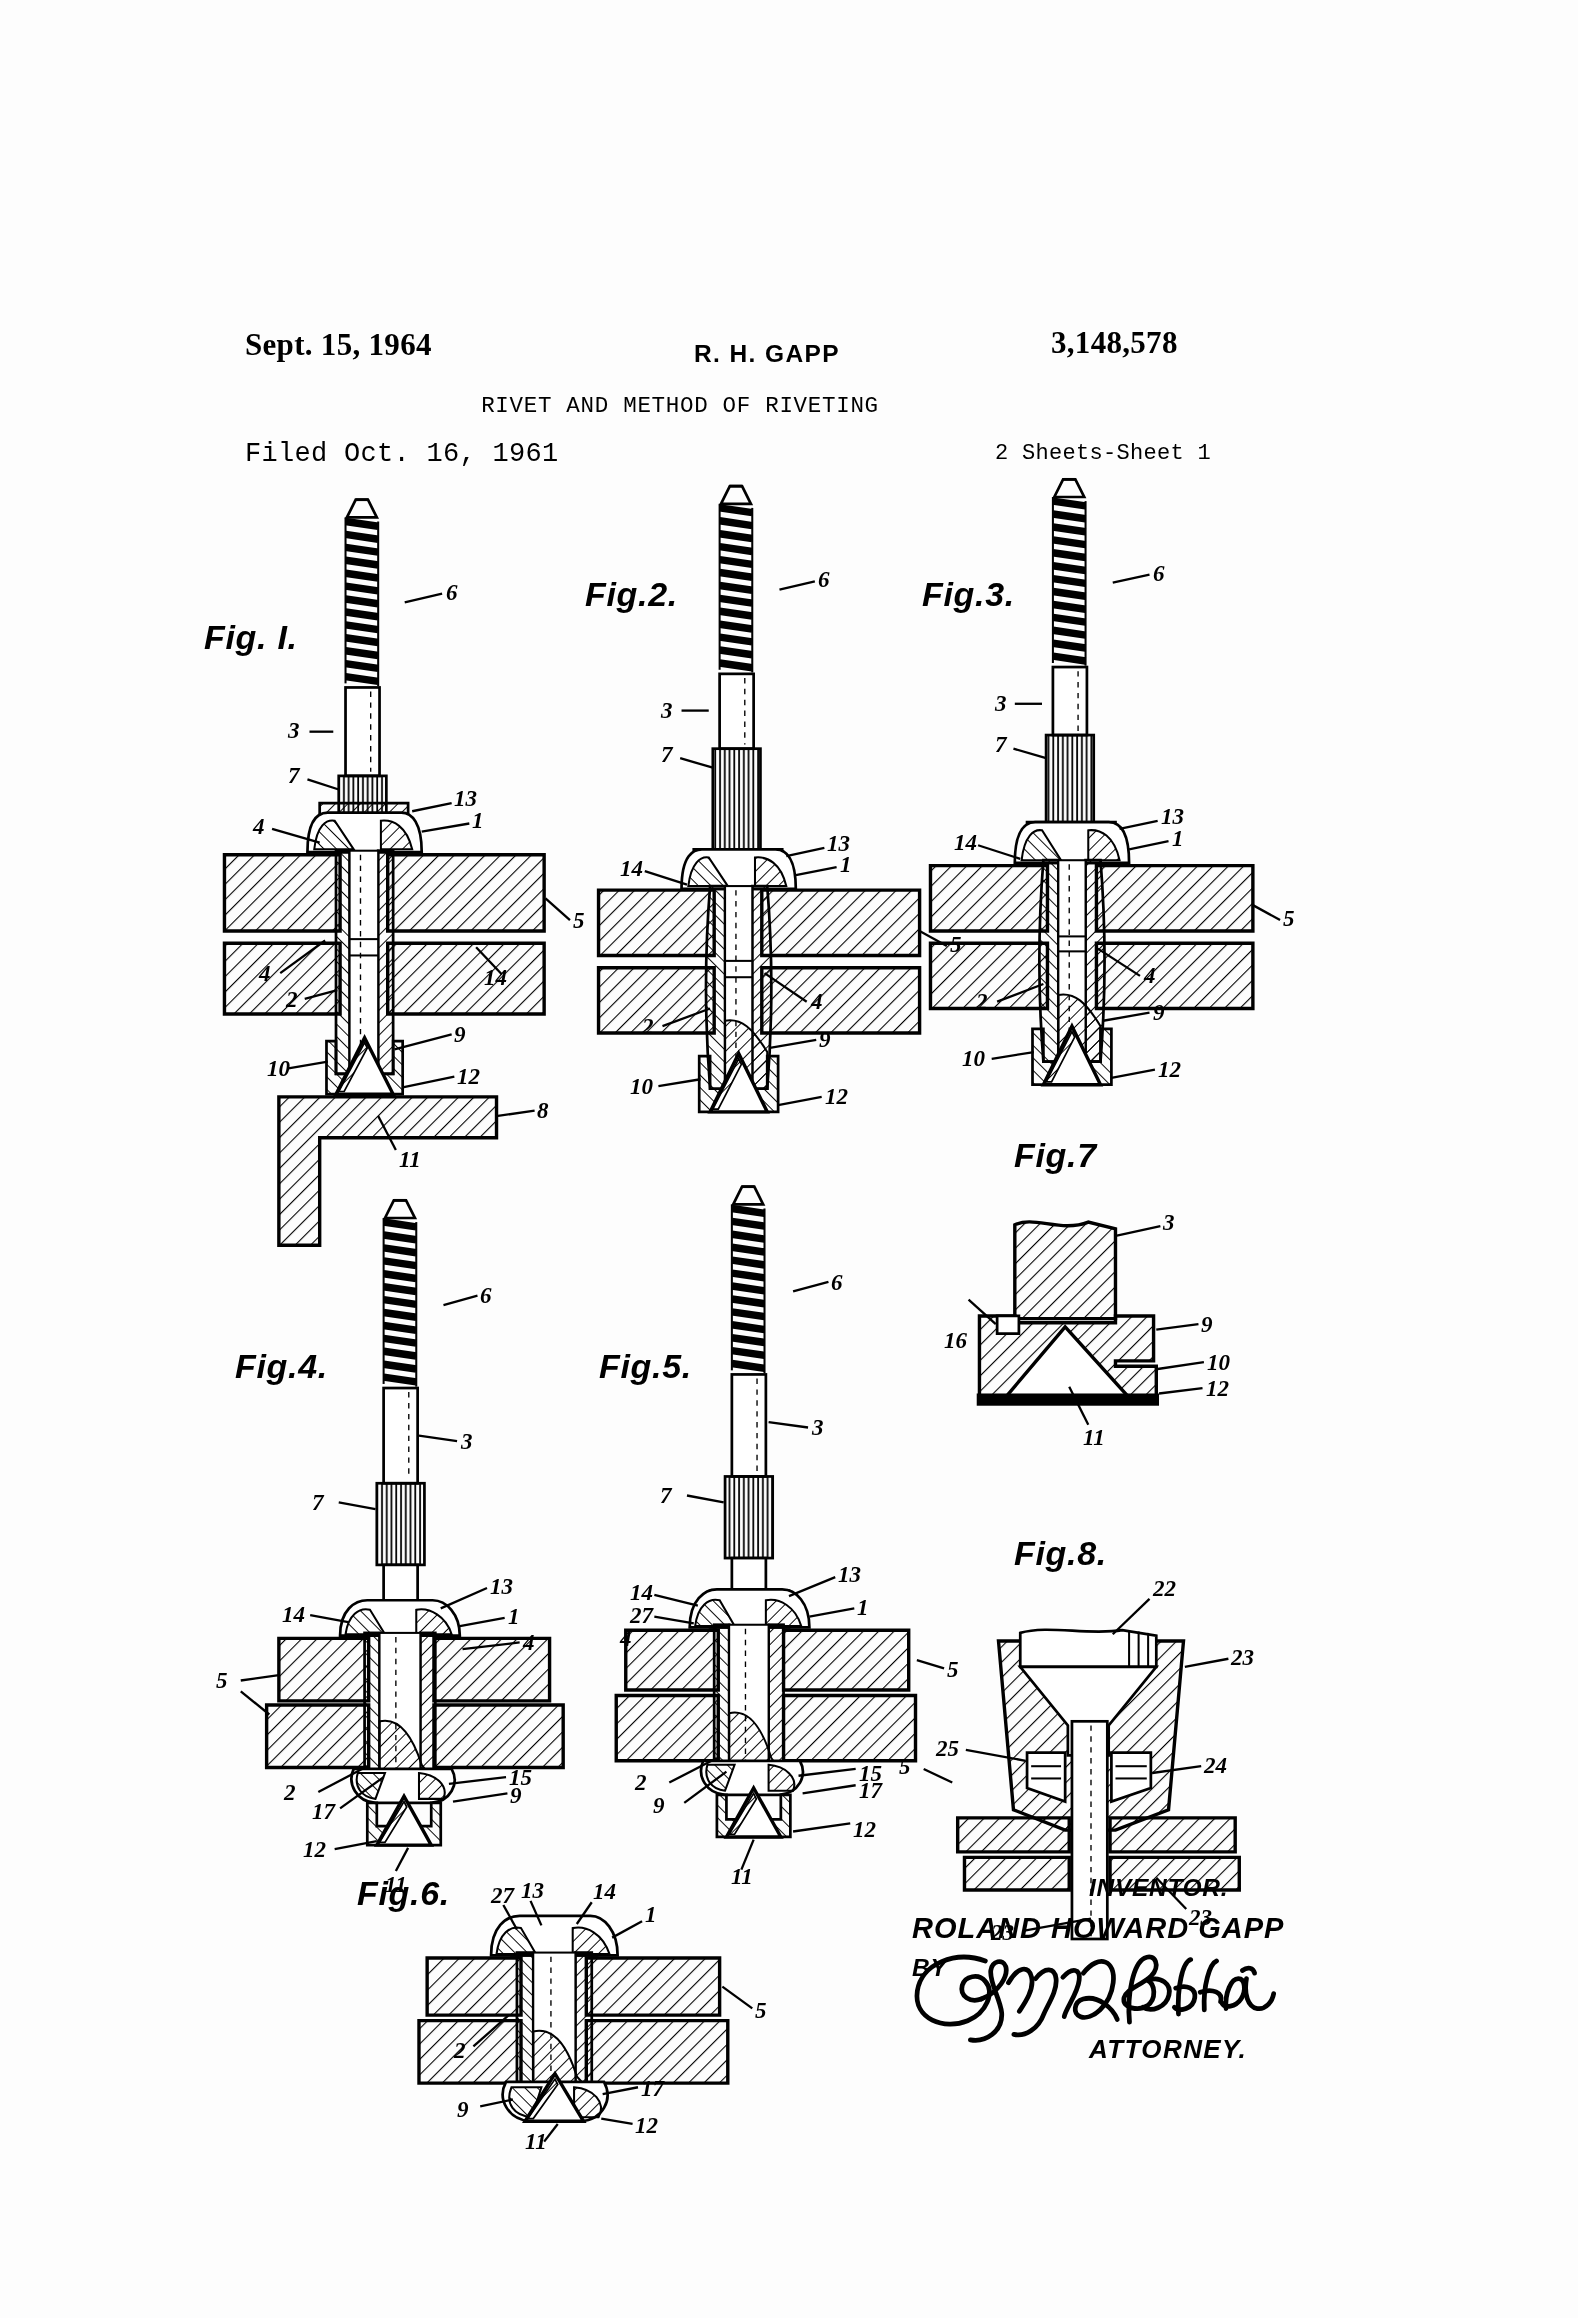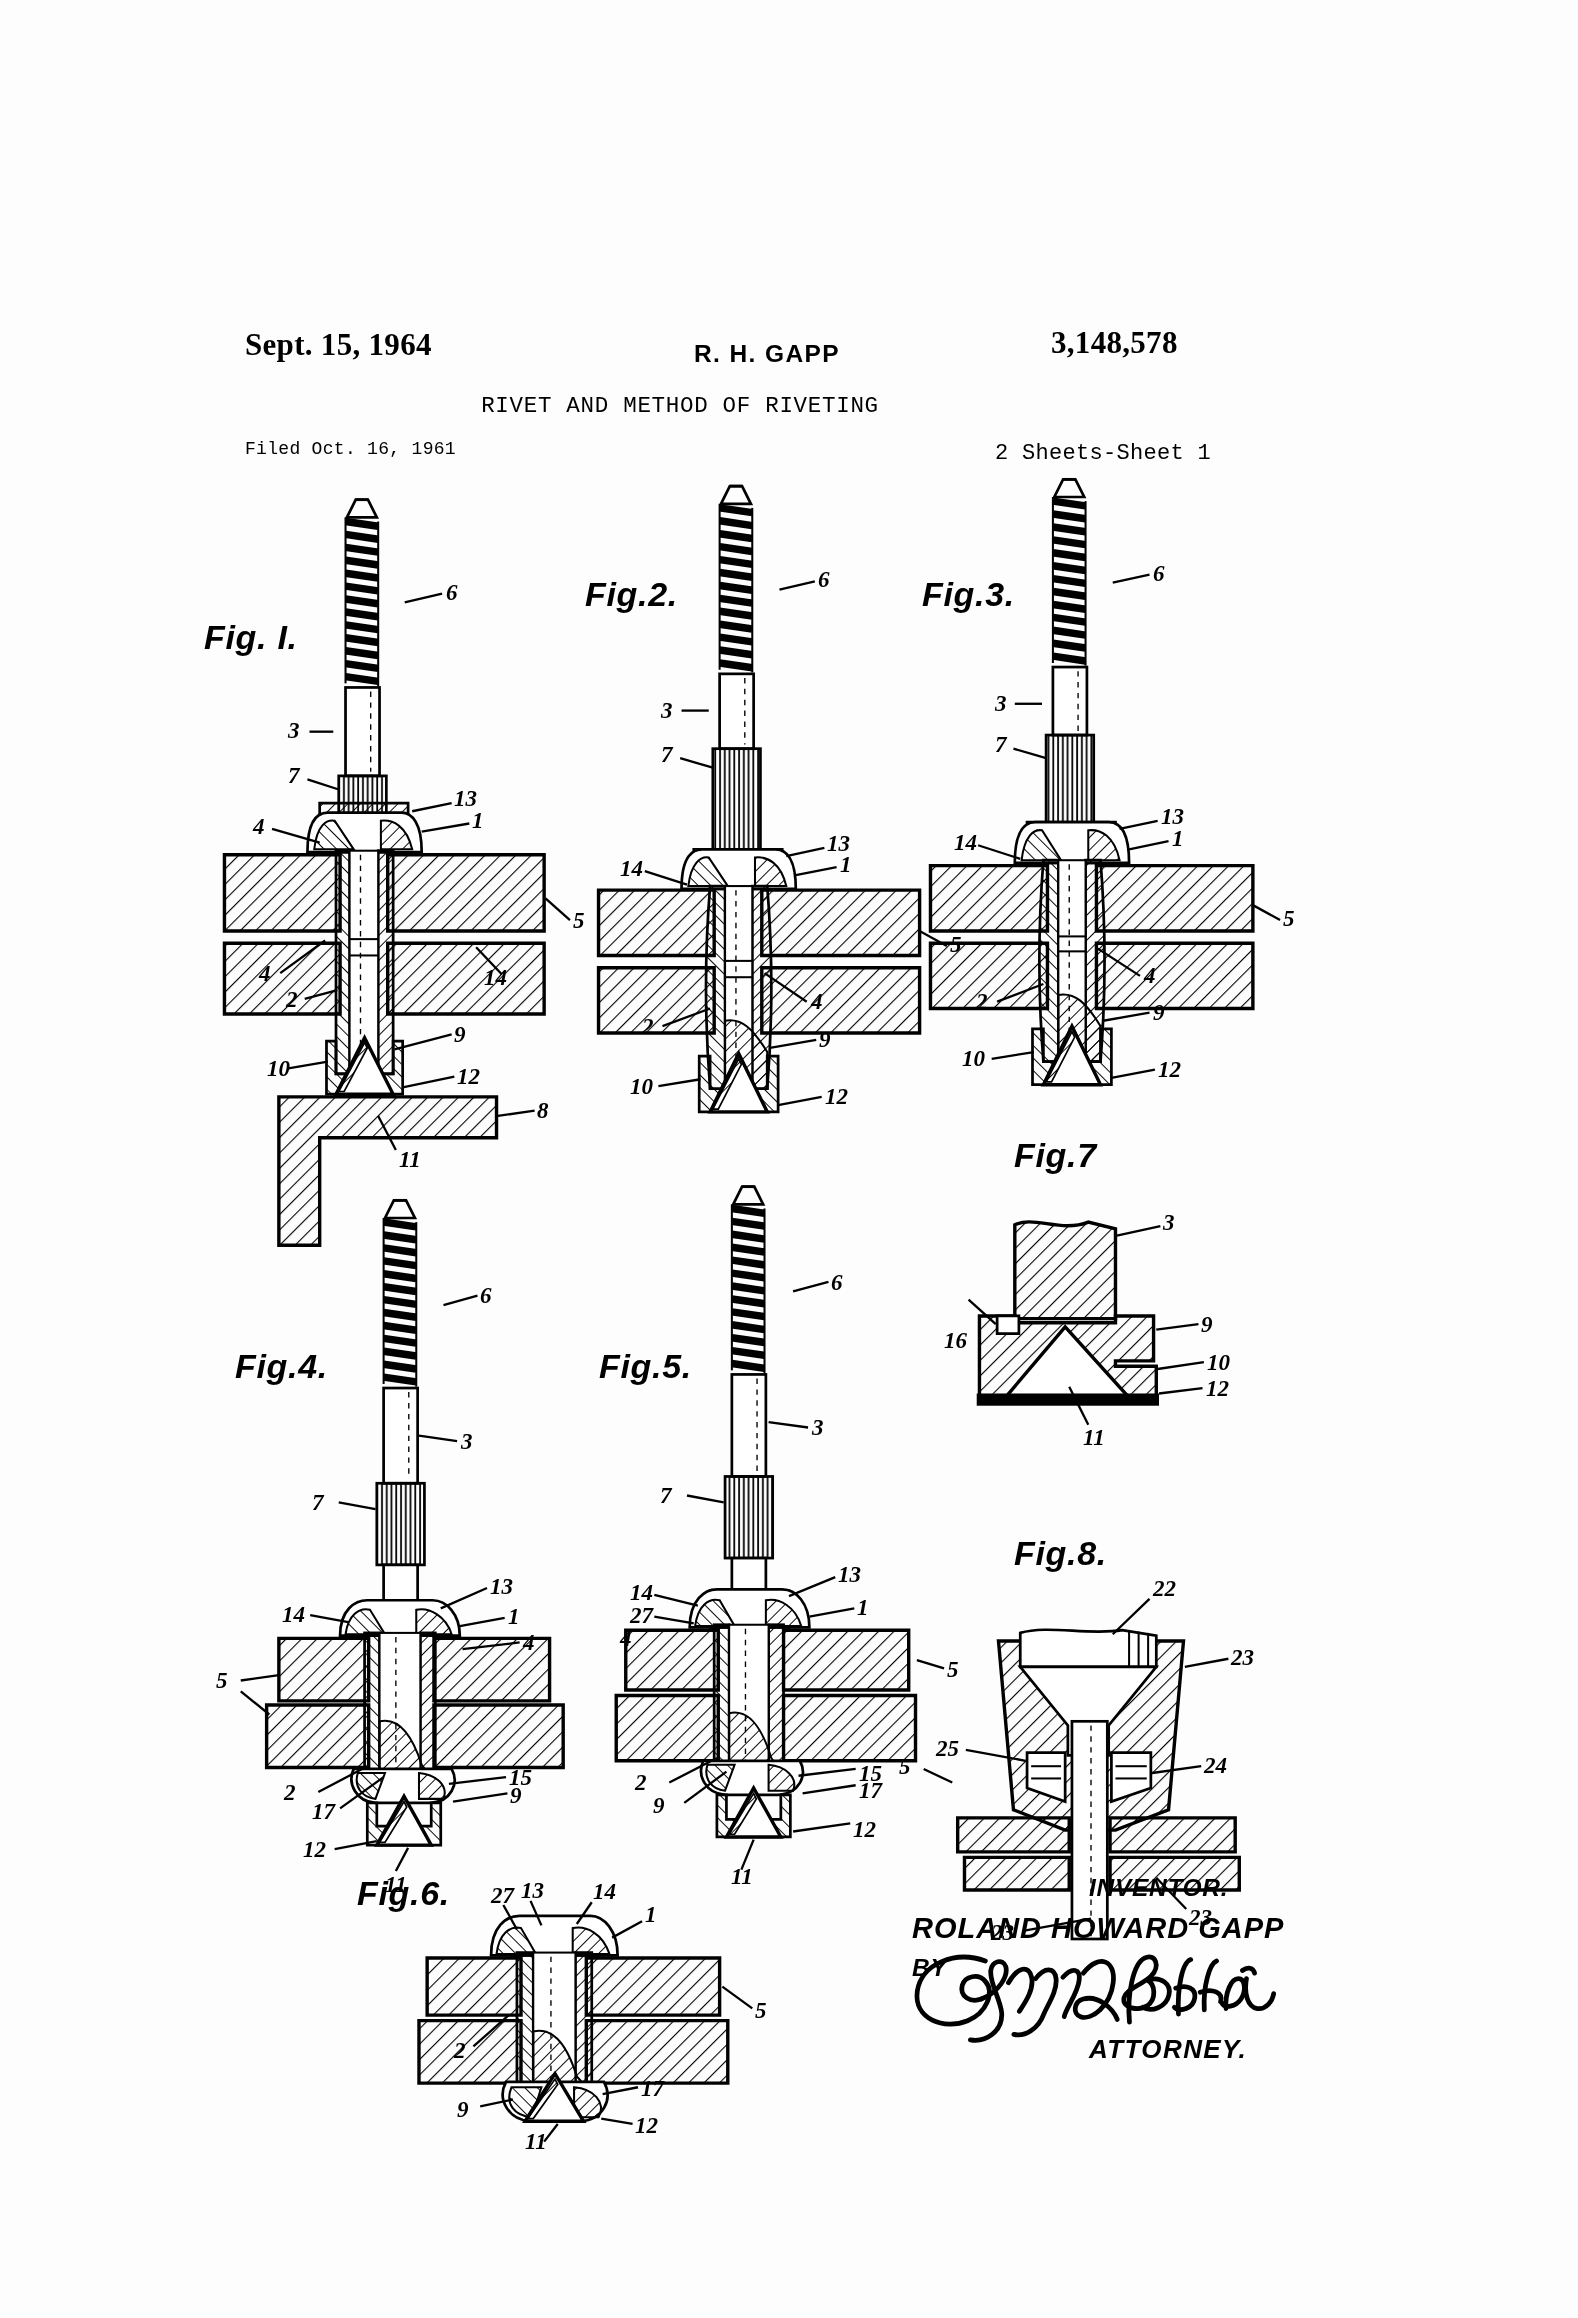--- a/index.html
+++ b/index.html
@@ -11,21 +11,21 @@
   
   .hdr-date{position:absolute;left:245px;top:327px;font-family:"Liberation Serif",serif;
             font-weight:bold;font-size:31px;letter-spacing:0.3px;}
   .hdr-inv{position:absolute;left:694px;top:340px;font-family:"Liberation Sans",sans-serif;
            font-weight:bold;font-size:24.5px;letter-spacing:1.4px;}
   .hdr-num{position:absolute;left:1051px;top:325px;font-family:"Liberation Serif",serif;
            font-weight:bold;font-size:31px;letter-spacing:0.3px;}
   .hdr-title{position:absolute;left:0;top:393px;width:1360px;text-align:center;
              font-family:"Liberation Mono",monospace;font-size:22.5px;letter-spacing:0.7px;}
   .hdr-filed{position:absolute;left:245px;top:439px;font-family:"Liberation Mono",monospace;
-             font-size:18px;letter-spacing:0.3px;}
+             font-size:27px;letter-spacing:0.3px;}
   .hdr-sheet{position:absolute;left:995px;top:441px;font-family:"Liberation Mono",monospace;
              font-size:22px;letter-spacing:0.3px;}
 
   
   .figcap{position:absolute;font-family:"Liberation Sans",sans-serif;font-style:italic;
           font-weight:bold;font-size:34px;letter-spacing:0.7px;white-space:nowrap;}
 
   
   .ref{position:absolute;font-family:"Liberation Serif",serif;font-style:italic;
        font-weight:bold;font-size:23px;white-space:nowrap;}

